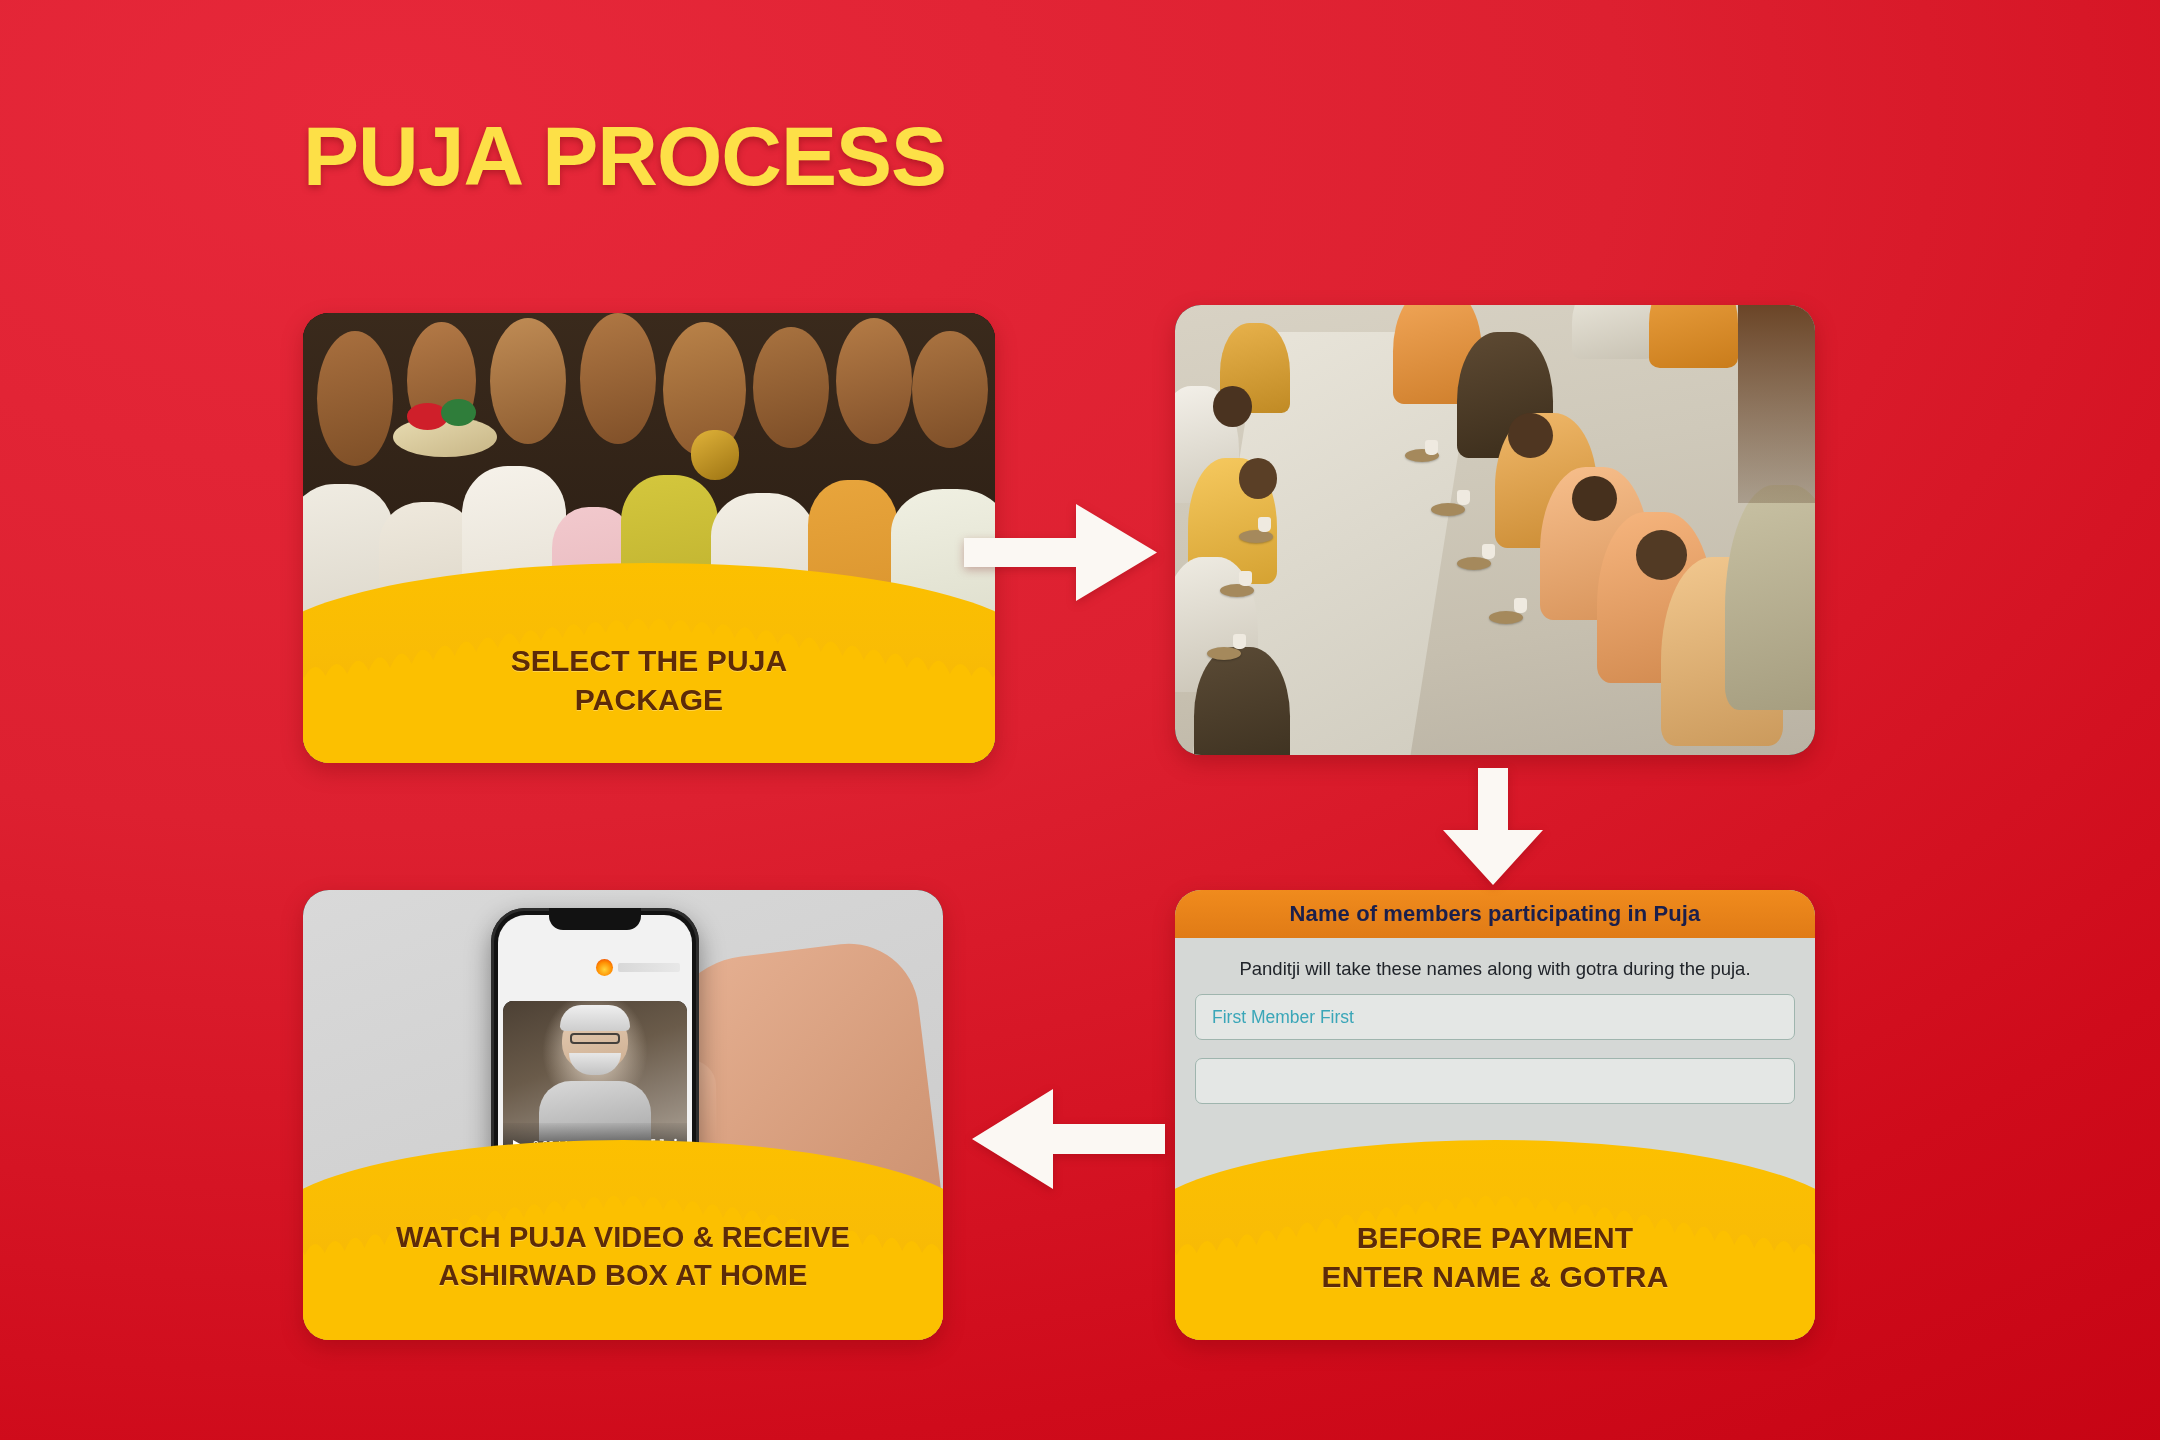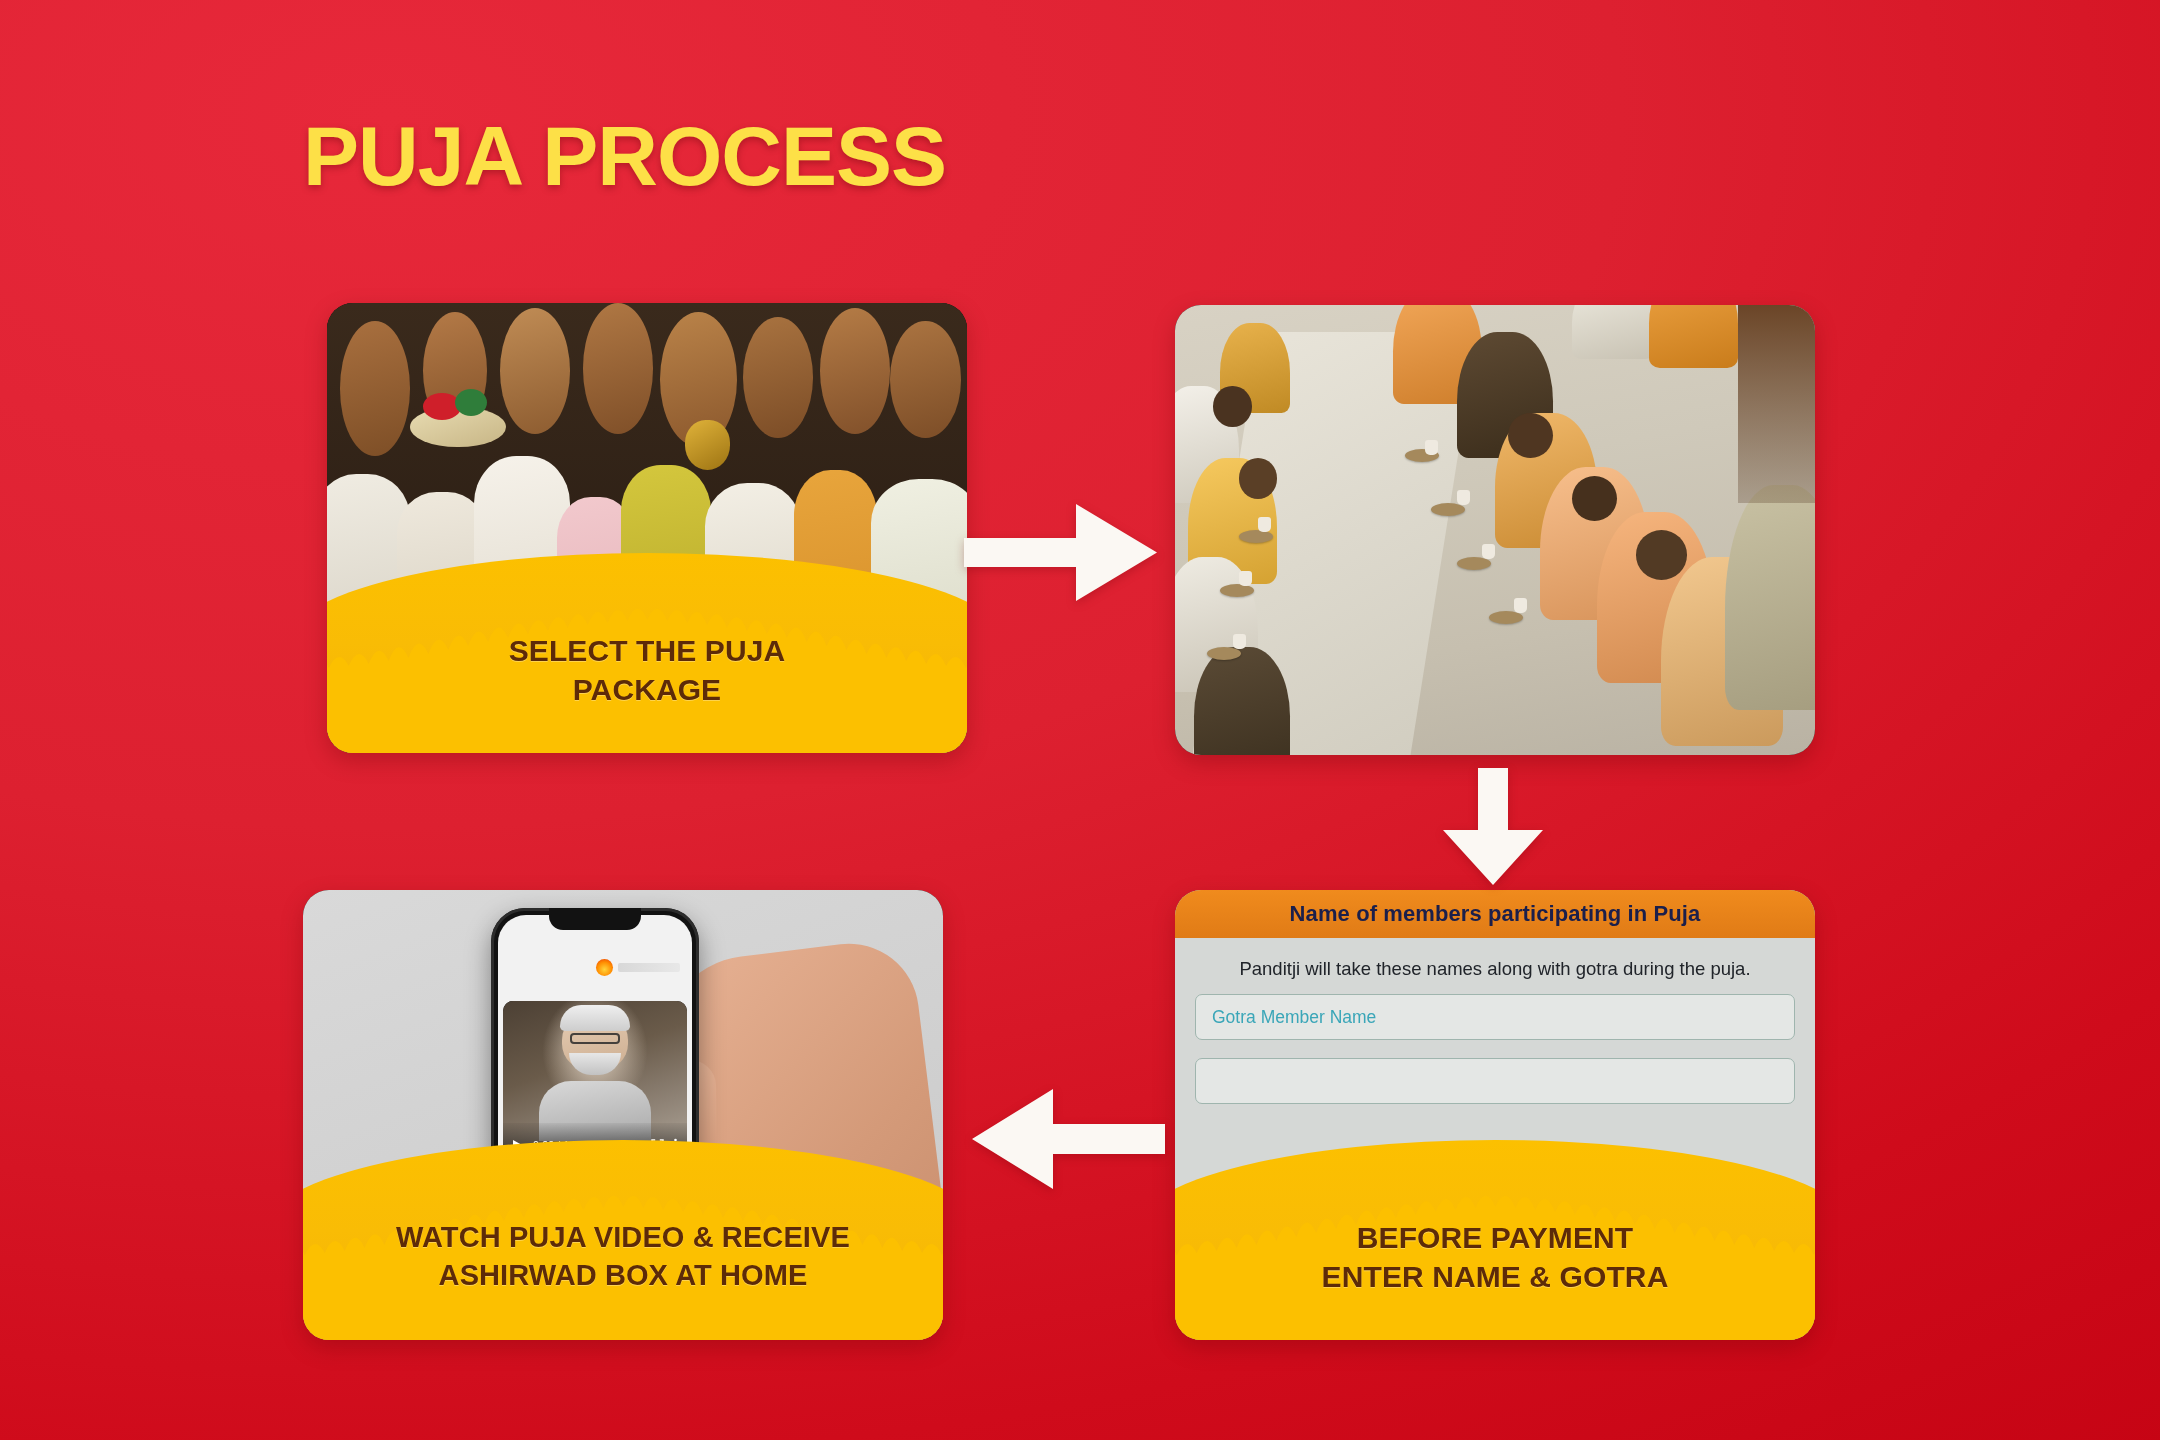--- a/index.html
+++ b/index.html
@@ -21,21 +21,21 @@
   }
 
   
   .card {
     position:absolute;
     border-radius:26px;
     overflow:hidden;
     background:#1a1a1a;
     box-shadow:0 8px 22px rgba(105,0,8,.30);
   }
-  #card-1 { left:303px; top:303px;  width:640px; height:450px;margin-left:24px; }
+  #card-1 { left:303px; top:313px;  width:692px; height:450px; }
   #card-2 { left:1175px; top:305px; width:640px; height:450px; }
   #card-3 { left:303px; top:890px;  width:640px; height:450px; }
   #card-4 { left:1175px; top:890px; width:640px; height:450px; }
 
   .card-media { position:absolute; inset:0;text-align:center; }
 
   
   .banner {
     position:absolute; left:0; right:0; bottom:0;
     height:200px;
@@ -352,21 +352,21 @@
       <span class="ln" style="font-size:29px">ASHIRWAD BOX AT HOME</span>
     </div>
   </div>
 </div>
 
 <div class="card" id="card-4">
   <div class="card-media">
     <div class="form">
       <div class="form-hd">Name of members participating in Puja</div>
       <div class="form-note">Panditji will take these names along with gotra during the puja.</div>
-      <div class="form-field ghost" style="color:#3aa6b8">Gotra Member Name</div>
+      <div class="form-field ghost" style="color:#3aa6b8">First Member First</div>
       <div class="form-field"></div>
     </div>
   </div>
   <div class="banner">
     <div class="arc"></div>
     <div class="teeth">
       <svg viewBox="0 0 720 210" preserveAspectRatio="none">
         <path d="M0,118 Q10,100 20,117 Q30,96 40,115 Q50,94 60,113 Q70,90 80,111 Q90,86 100,108
                  Q110,82 120,105 Q130,78 140,101 Q150,74 160,97 Q170,70 180,93 Q190,66 200,89
                  Q210,62 220,85 Q230,58 240,81 Q250,55 260,78 Q270,52 280,75 Q290,49 300,72

